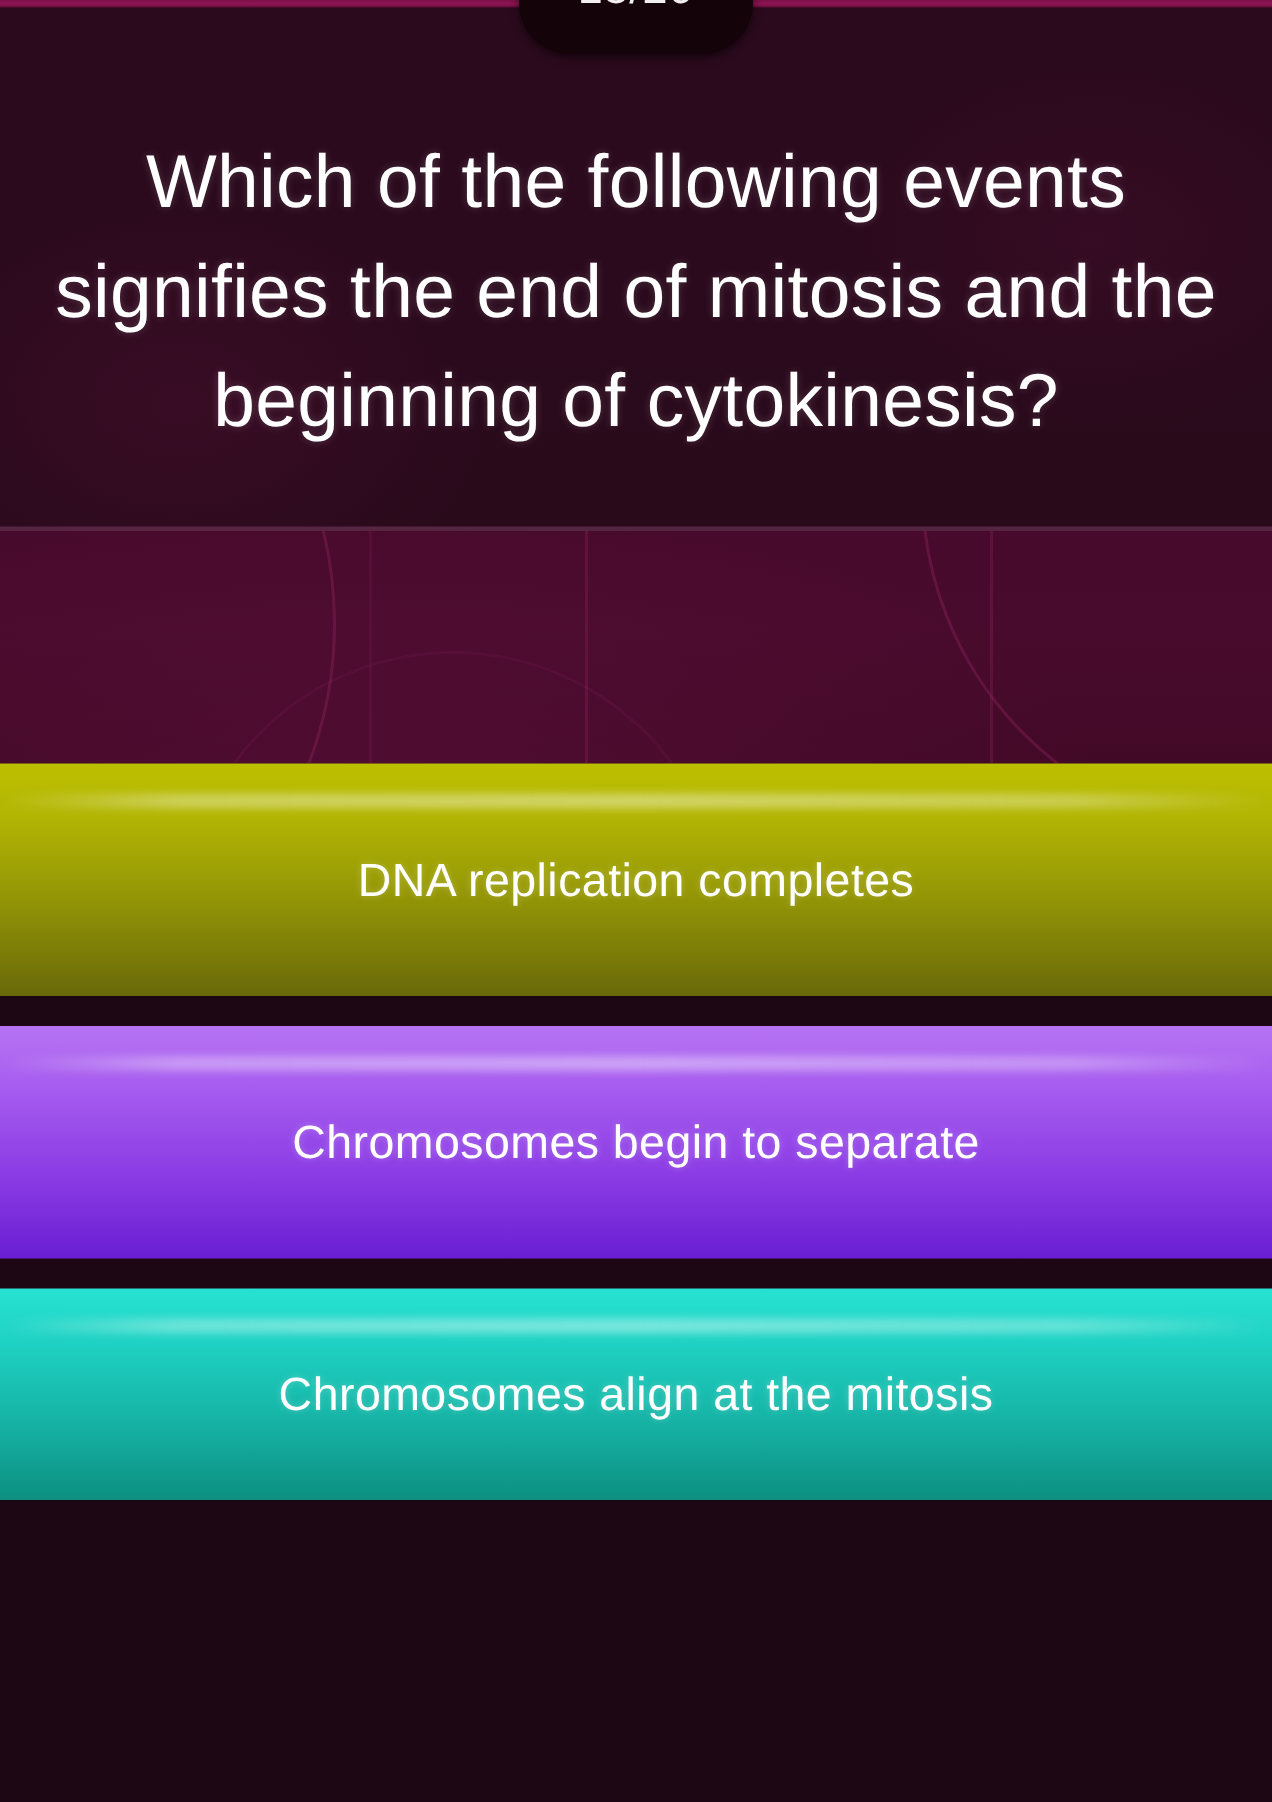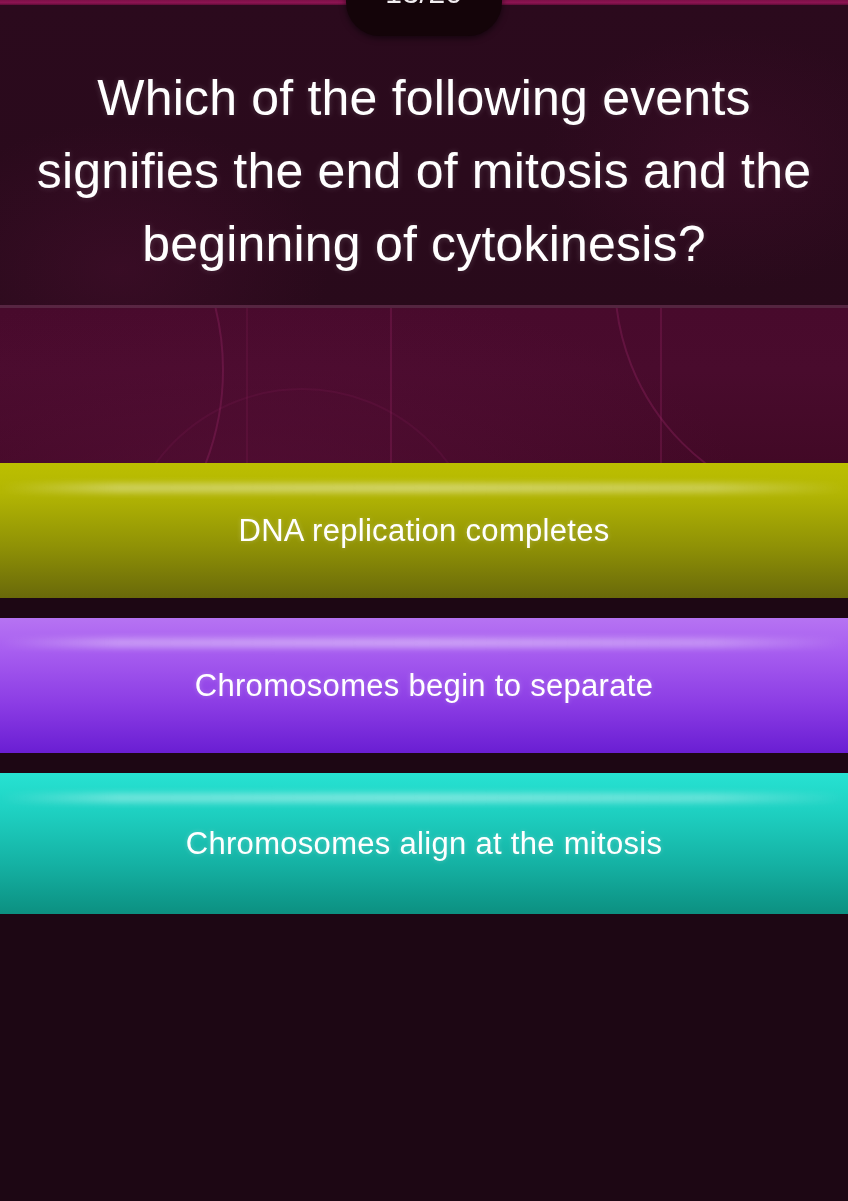--- a/index.html
+++ b/index.html
@@ -31,21 +31,21 @@
     width: 848px;
     height: 5px;
     background: linear-gradient(180deg, #7e1048 0%, #8d1452 55%, #5d0c36 100%);
     z-index: 5;
   }
 
   
   .question-panel {
     position: relative;
     width: 848px;
-    height: 308px;
+    height: 354px;
     background: linear-gradient(180deg, #2b0a1d 0%, #2a0a1c 55%, #290a1b 100%);
     box-sizing: border-box;
     display: flex;
     align-items: center;
     justify-content: center;
     padding: 44px 6px 10px 6px;
     overflow: hidden;
     flex: none;
   }
   .question-panel::after {
@@ -158,21 +158,21 @@
     width: 848px;
     flex: 1 1 auto;
     display: flex;
     flex-direction: column;
     background: #1d0714;
   }
 
   .option {
     position: relative;
     width: 848px;
-    height: 135px;
+    height: 155px;
     flex: none;
     display: flex;
     align-items: center;
     justify-content: center;
     overflow: hidden;
     cursor: pointer;
     box-sizing: border-box;
   }
   .option + .option { margin-top: 20px; }
 

